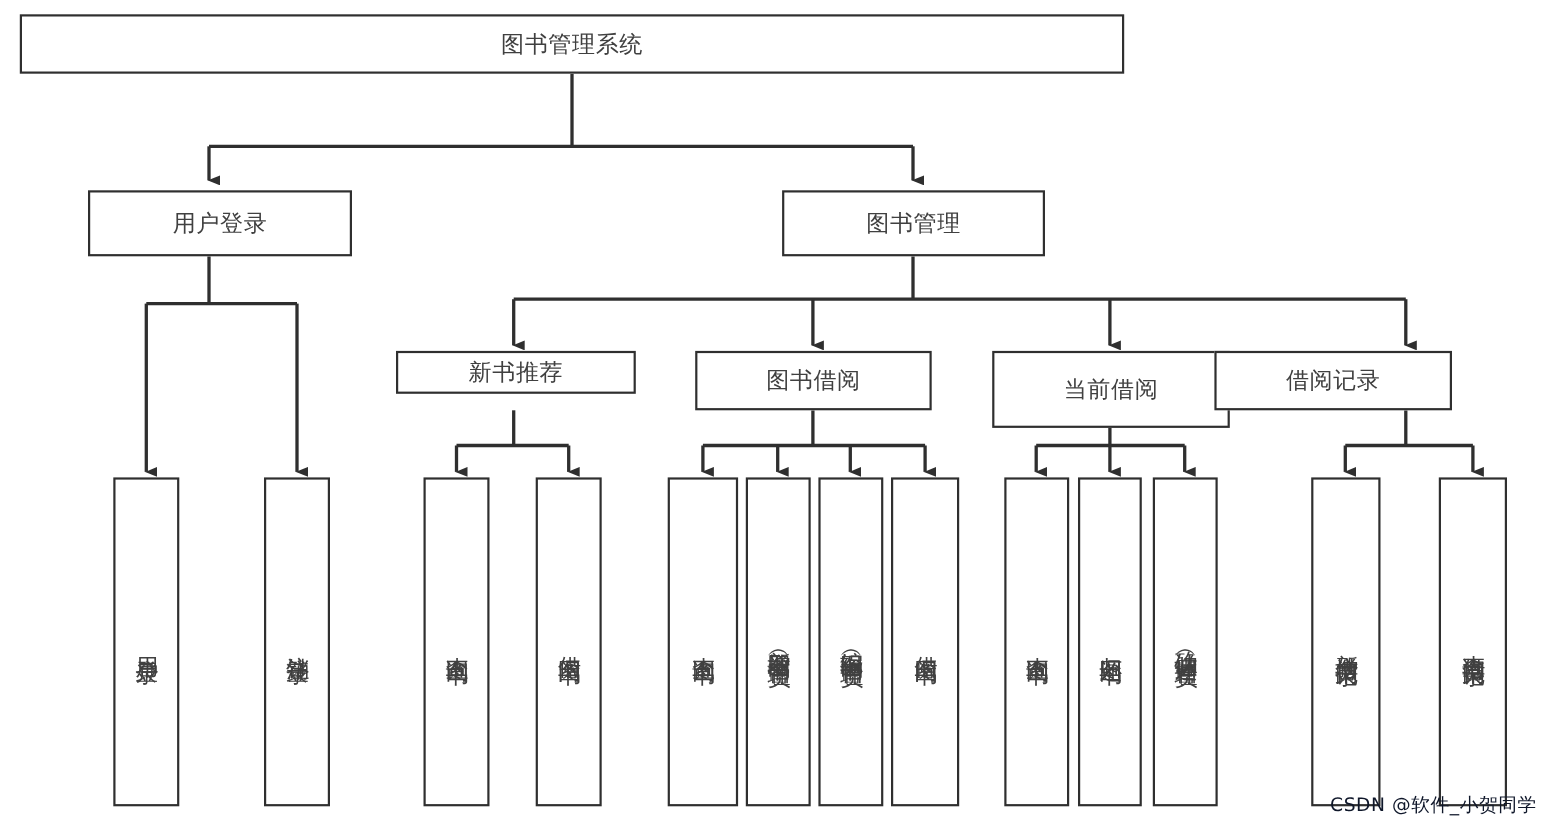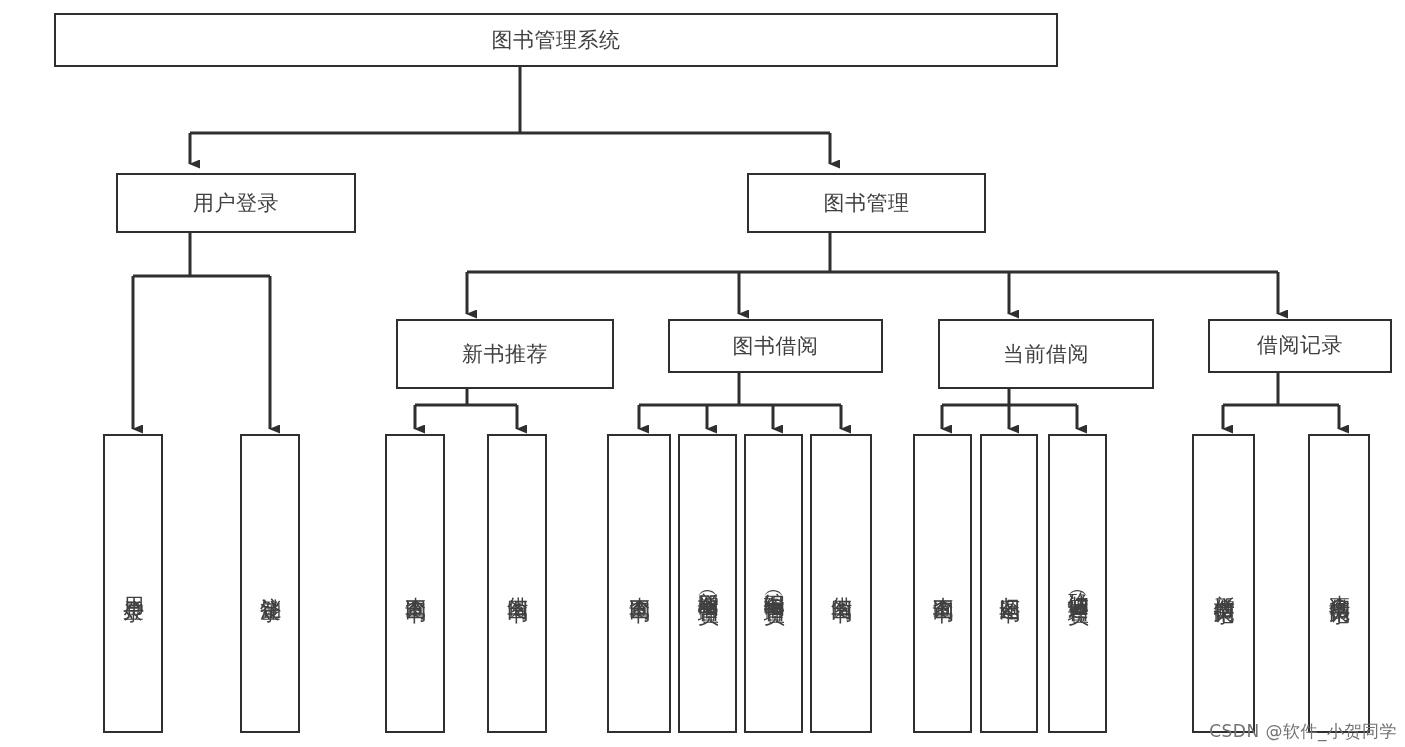--- a/index.html
+++ b/index.html
@@ -34,21 +34,20 @@
     display: flex;
     align-items: center;
     justify-content: center;
     color: #404040;
     line-height: 1.0;
   }
   .node.horizontal {
     font-size: 21px;
     letter-spacing: 0.5px;
     white-space: nowrap;
-    margin-left: 36px;
   }
   .node.vertical {
     writing-mode: vertical-rl;
     text-orientation: upright;
     font-size: 21px;
     letter-spacing: 2px;
     align-items: center;
     justify-content: center;
     padding: 4px 0;
     text-align: center;
@@ -59,21 +58,21 @@
     display: block;
     line-height: 1.12;
     max-height: 100%;
   }
   .node-label { display: block; }
   #watermark {
     position: absolute;
     right: 8px;
     bottom: 4px;
     font-size: 17px;
-    color: #737373;
+    color: #0f172a;
     white-space: nowrap;
     font-family: "DejaVu Sans", "Liberation Sans", sans-serif;
     letter-spacing: 0.5px;
   }
 </style>
 </head>
 <body>
 
 <div id="diagram-root">
 
@@ -131,30 +130,30 @@
     <span class="node-label">图书管理系统</span>
   </div>
 
   <div class="node horizontal" style="left:80px; top:173px; width:240px; height:60px;">
     <span class="node-label">用户登录</span>
   </div>
   <div class="node horizontal" style="left:711px; top:173px; width:239px; height:60px;text-align:right;">
     <span class="node-label">图书管理</span>
   </div>
 
-  <div class="node horizontal" style="left:360px; top:319px; width:218px; height:70px;">
+  <div class="node horizontal" style="left:360px; top:319px; width:218px; height:39px;">
     <span class="node-label">新书推荐</span>
   </div>
   <div class="node horizontal" style="left:632px; top:319px; width:215px; height:54px;text-align:right;">
     <span class="node-label">图书借阅</span>
   </div>
   <div class="node horizontal" style="left:902px; top:319px; width:216px; height:70px;">
     <span class="node-label">当前借阅</span>
   </div>
-  <div class="node horizontal" style="left:1172px; top:319px; width:184px; height:54px;font-family:Liberation Mono, monospace;">
+  <div class="node horizontal" style="left:1104px; top:319px; width:216px; height:54px;">
     <span class="node-label">借阅记录</span>
   </div>
 
   <div class="node vertical" style="left:103px; top:434px; width:60px; height:299px;">
     <span class="node-label">用户登录</span>
   </div>
   <div class="node vertical" style="left:240px; top:434px; width:60px; height:299px;">
     <span class="node-label">注销登录</span>
   </div>
 

